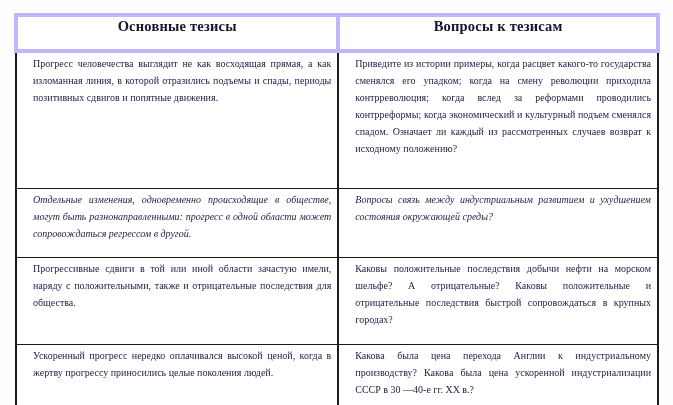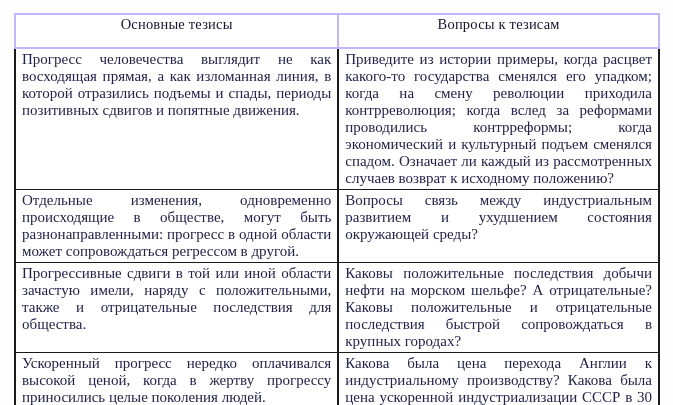--- a/index.html
+++ b/index.html
@@ -21,45 +21,45 @@
     top: 13px;
     width: 646px;
     border-collapse: collapse;
     table-layout: fixed;
     background: #ffffff;
     border: 2px solid #1b1b1f;
   }
   table.thesis-table col.c-left  { width: 50.2%; }
   table.thesis-table col.c-right { width: 49.8%; }
   table.thesis-table th {
-    border: 2px solid #c4b5fd;
+    border: 4px solid #c4b5fd;
     font-size: 14.5px;
-    font-weight: normal;
+    font-weight: bold;
     text-align: center;
     vertical-align: middle;
     color: #14142c;
     padding: 1px 6px 14px 6px;
     height: 17px;
     letter-spacing: 0.2px;
   }
   table.thesis-table td {
     border: 1px solid #1b1b1f;
     border-left-width: 2px;
     border-right-width: 2px;
     vertical-align: top;
     text-align: justify;
     text-justify: inter-word;
-    font-size: 15px;
+    font-size: 10px;
     line-height: 17px;
     color: #23234a;
-    padding: 2px 6px 2px 6px;
+    padding: 2px 6px 2px 16px;
     overflow: hidden;
   }
   tr.row-1 td { height: 131px; }
-  tr.row-2 td { height: 64px; }
+  tr.row-2 td { height: 64px; font-style: italic; }
   tr.row-3 td { height: 82px; border-radius: 16px; }
   tr.row-4 td { height: 66px; }
 </style>
 </head>
 <body>
 
 <div class="page">
   <table class="thesis-table">
     <colgroup>
       <col class="c-left">

